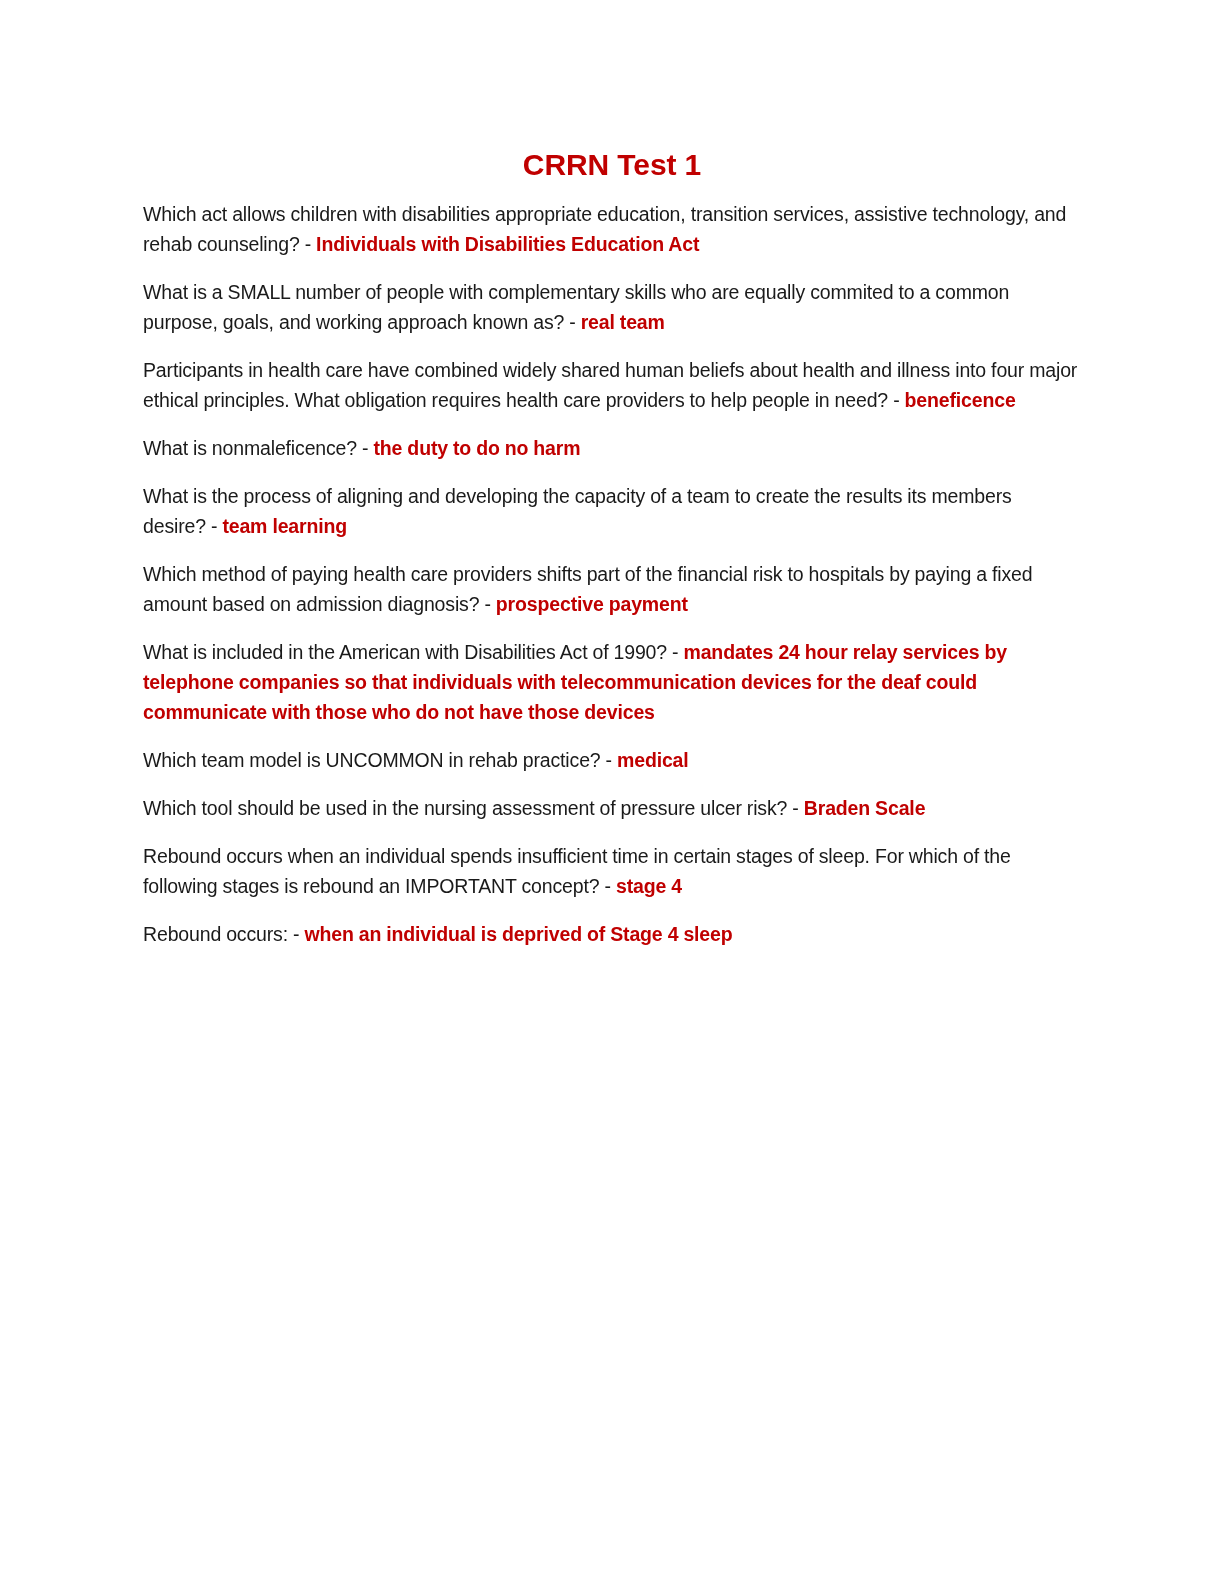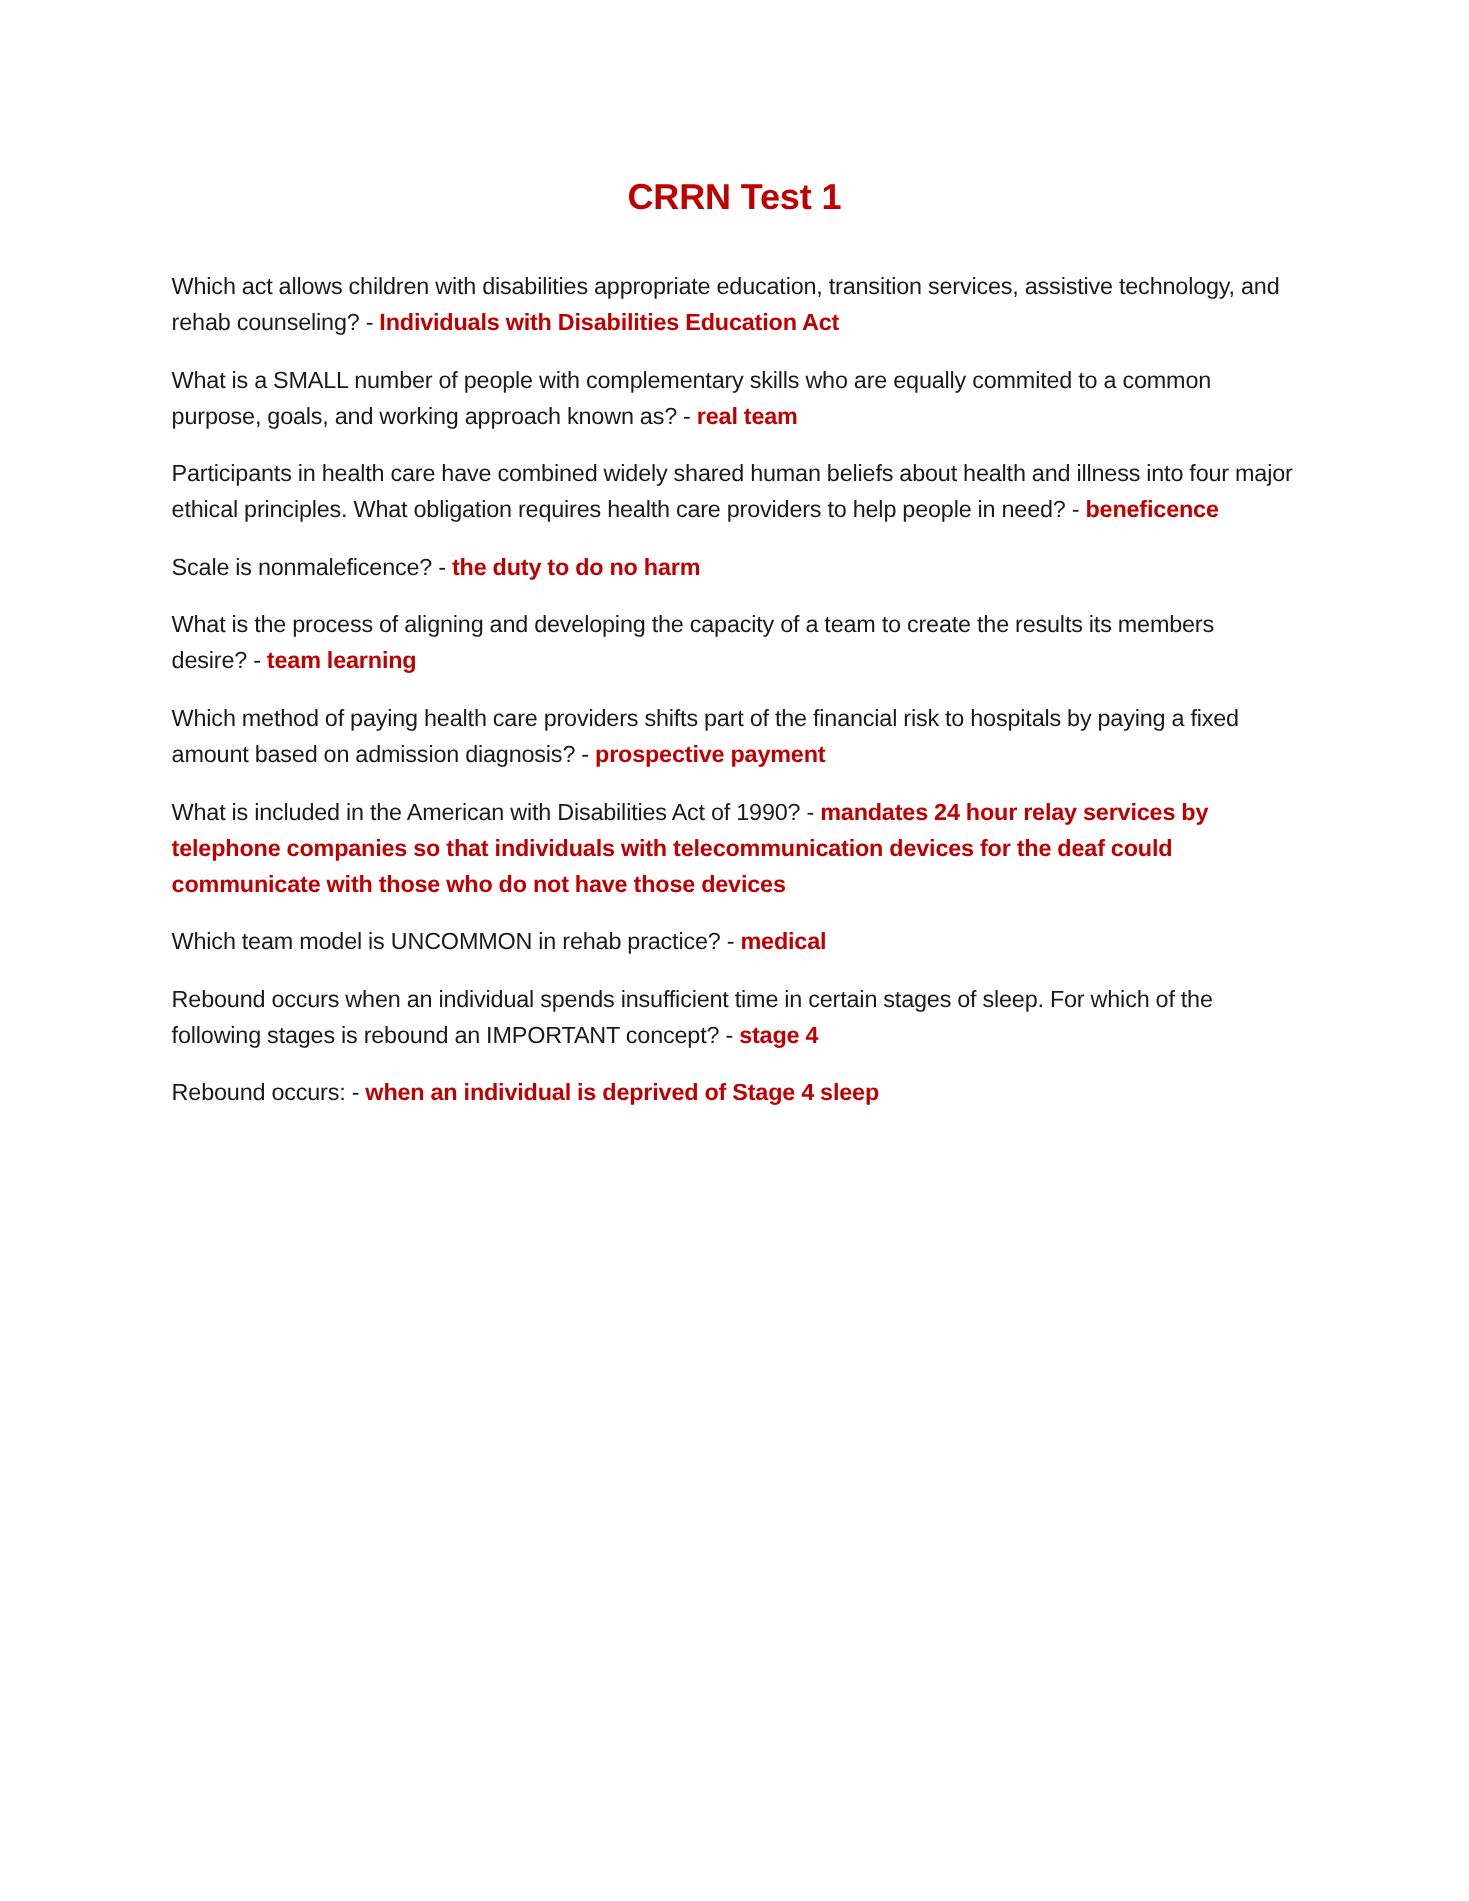--- a/index.html
+++ b/index.html
@@ -34,21 +34,21 @@
     text-align: center;
     font-size: 30px;
     font-weight: bold;
     color: #C00000;
     letter-spacing: -0.1px;
     line-height: 34px;
   }
   .content {
     position: absolute;
     left: 143px;
-    top: 224px;
+    top: 199px;
     width: 936px;
   }
   .qa {
     margin: 0 0 18px 0;
     padding: 0;
     font-size: 19.5px;
     line-height: 30px;
     color: #1a1a1a;
     text-align: left;
     letter-spacing: -0.15px;
@@ -74,22 +74,23 @@
 <body>
 
 <div class="page">
 
   <h1 class="doc-title">CRRN Test 1</h1>
 
   <div class="content">
       <p class="qa"><span class="q-text">Which act allows children with disabilities appropriate education, transition services, assistive technology, and rehab counseling?</span><span class="sep"> - </span><span class="a-text">Individuals with Disabilities Education Act</span></p>
       <p class="qa"><span class="q-text">What is a SMALL number of people with complementary skills who are equally commited to a common purpose, goals, and working approach known as?</span><span class="sep"> - </span><span class="a-text">real team</span></p>
       <p class="qa"><span class="q-text">Participants in health care have combined widely shared human beliefs about health and illness into four major ethical principles. What obligation requires health care providers to help people in need?</span><span class="sep"> - </span><span class="a-text">beneficence</span></p>
-      <p class="qa"><span class="q-text">Scale is nonmaleficence?</span><span class="sep"> - </span><span class="a-text">the duty to do no harm</span></p>
+      <p class="qa"><span class="q-text">What is nonmaleficence?</span><span class="sep"> - </span><span class="a-text">the duty to do no harm</span></p>
       <p class="qa"><span class="q-text">What is the process of aligning and developing the capacity of a team to create the results its members desire?</span><span class="sep"> - </span><span class="a-text">team learning</span></p>
       <p class="qa"><span class="q-text">Which method of paying health care providers shifts part of the financial risk to hospitals by paying a fixed amount based on admission diagnosis?</span><span class="sep"> - </span><span class="a-text">prospective payment</span></p>
       <p class="qa"><span class="q-text">What is included in the American with Disabilities Act of 1990?</span><span class="sep"> - </span><span class="a-text">mandates 24 hour relay services by telephone companies so that individuals with telecommunication devices for the deaf could communicate with those who do not have those devices</span></p>
       <p class="qa"><span class="q-text">Which team model is UNCOMMON in rehab practice?</span><span class="sep"> - </span><span class="a-text">medical</span></p>
+      <p class="qa"><span class="q-text">Which tool should be used in the nursing assessment of pressure ulcer risk?</span><span class="sep"> - </span><span class="a-text">Braden Scale</span></p>
       <p class="qa"><span class="q-text">Rebound occurs when an individual spends insufficient time in certain stages of sleep. For which of the following stages is rebound an IMPORTANT concept?</span><span class="sep"> - </span><span class="a-text">stage 4</span></p>
       <p class="qa"><span class="q-text">Rebound occurs:</span><span class="sep"> - </span><span class="a-text">when an individual is deprived of Stage 4 sleep</span></p>
     </div>
 
 </div>
 
 </body></html>

